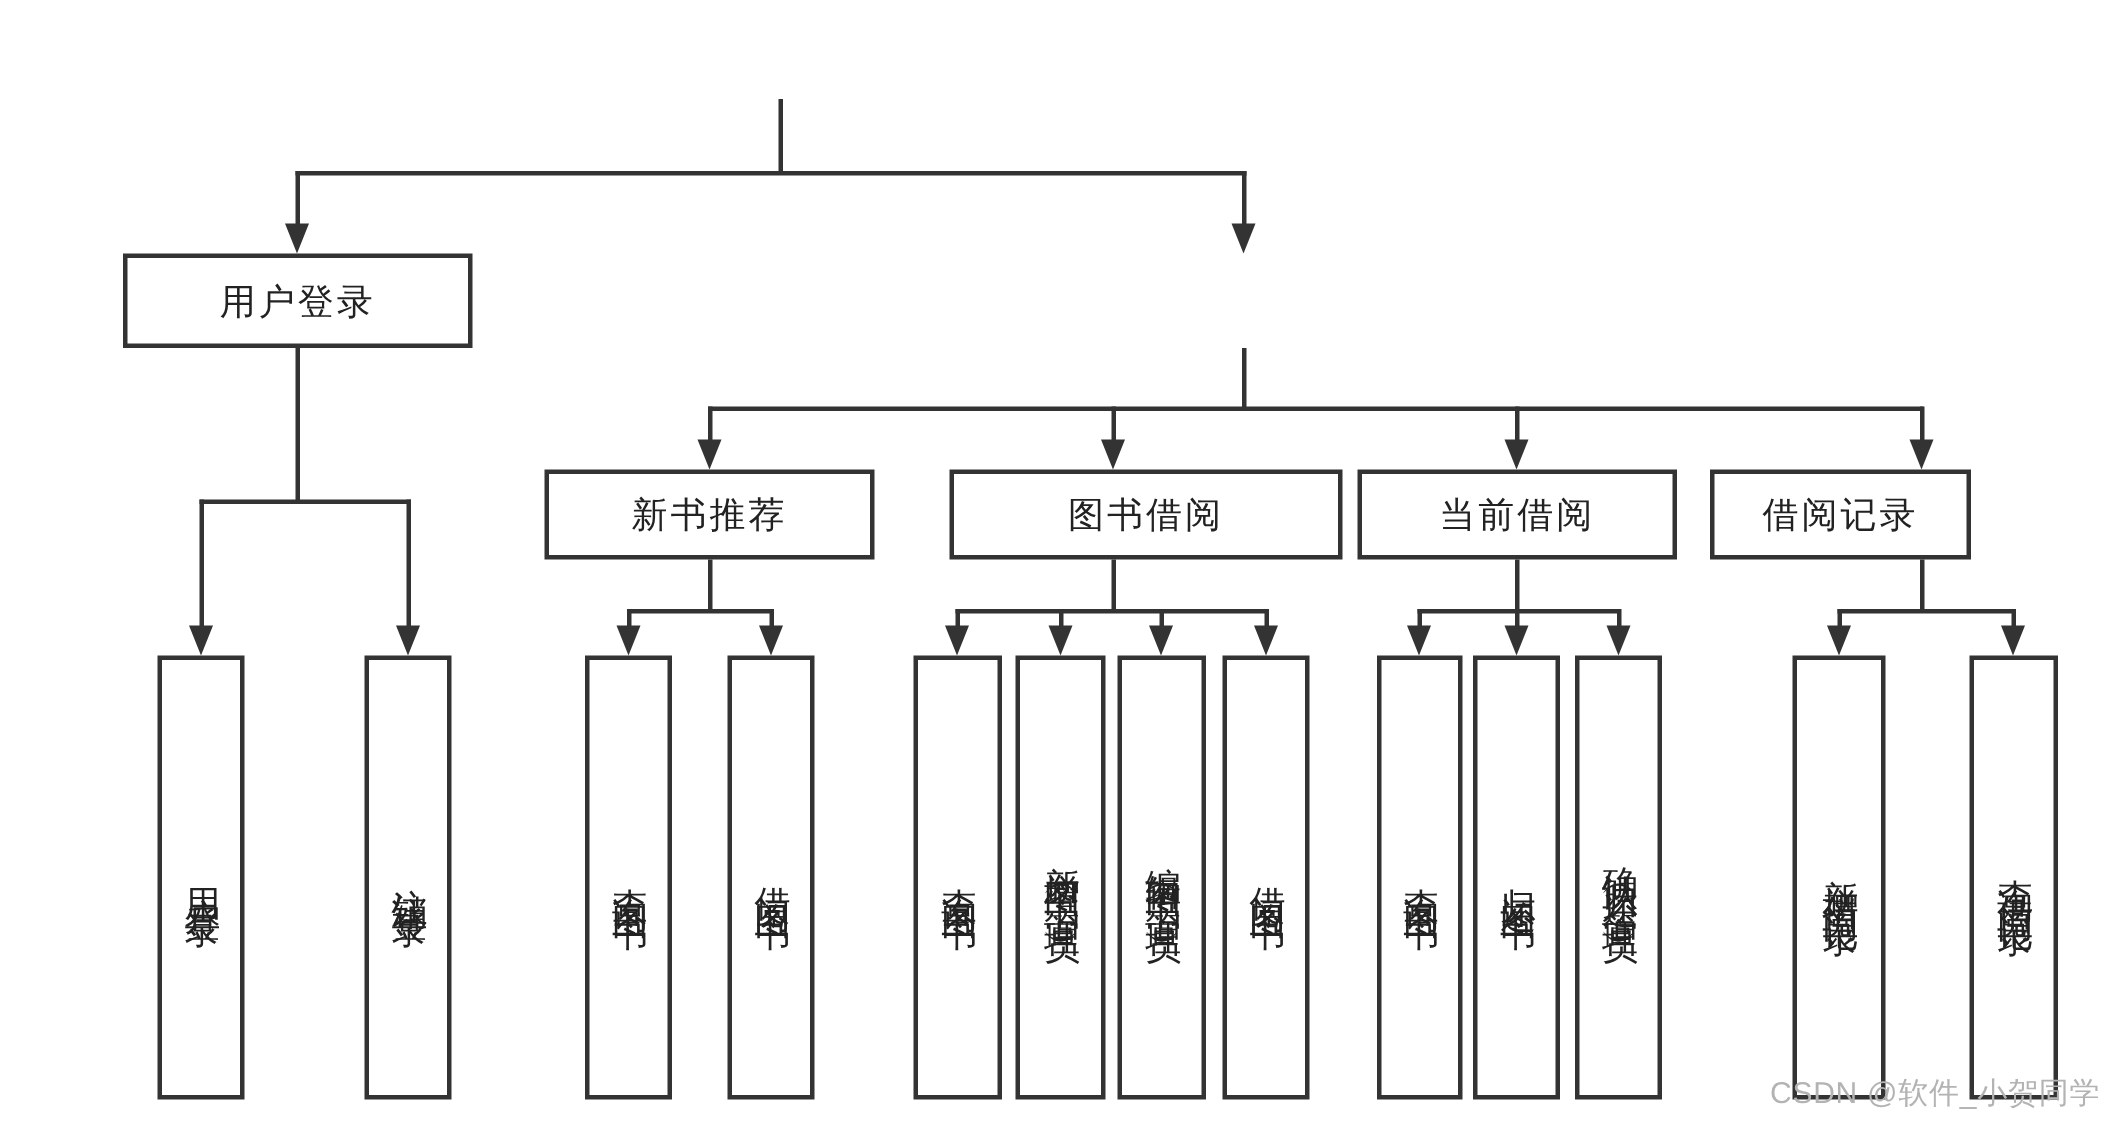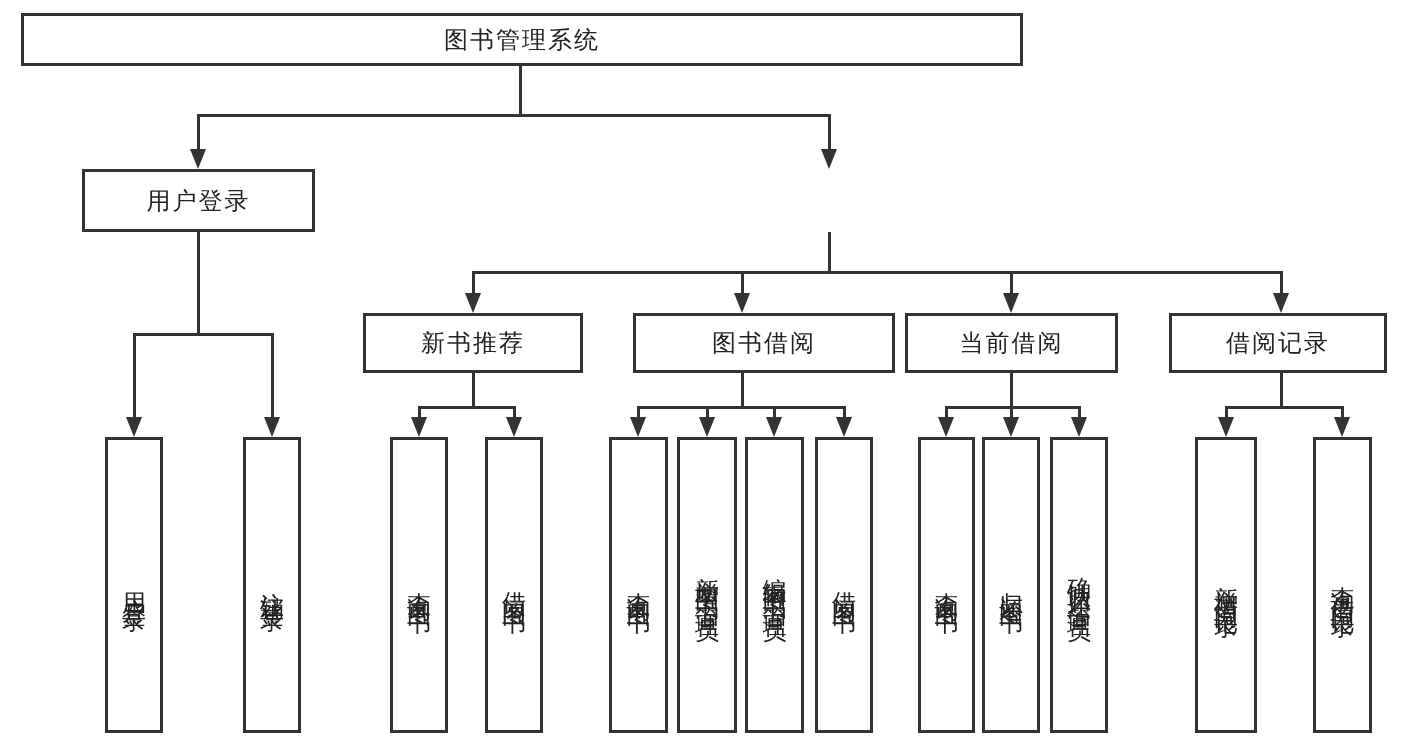--- a/index.html
+++ b/index.html
@@ -51,28 +51,27 @@
     color:var(--watermark);
     white-space:nowrap;
     z-index:5;
   }
 </style>
 </head>
 <body>
 
 <div id="stage">
 
-  <div class="box h" style="left:21px;top:13px;width:1002px;height:53px">图书管理系统</div>
 
   <div class="box h" style="left:82px;top:169px;width:233px;height:63px">用户登录</div>
 
   <div class="box h" style="left:363px;top:313px;width:220px;height:60px">新书推荐</div>
   <div class="box h" style="left:633px;top:313px;width:262px;height:60px">图书借阅</div>
   <div class="box h" style="left:905px;top:313px;width:213px;height:60px">当前借阅</div>
-  <div class="box h" style="left:1169px;top:313px;width:218px;height:60px">借阅记录</div>
+  <div class="box h" style="left:1140px;top:313px;width:174px;height:60px">借阅记录</div>
 
   <div class="box v" style="left:105px;top:437px;width:58px;height:296px">用户登录</div>
   <div class="box v" style="left:243px;top:437px;width:58px;height:296px">注销登录</div>
 
   <div class="box v" style="left:390px;top:437px;width:58px;height:296px">查询图书</div>
   <div class="box v" style="left:485px;top:437px;width:58px;height:296px">借阅图书</div>
 
   <div class="box v" style="left:609px;top:437px;width:59px;height:296px">查询图书</div>
   <div class="box v" style="left:677px;top:437px;width:60px;height:296px">新增图书（管理员）</div>
   <div class="box v" style="left:745px;top:437px;width:59px;height:296px">编辑图书（管理员）</div>
@@ -140,14 +139,15 @@
     <i class="ar" style="left:1071px;top:417px"></i>
 
     <i class="vl" style="left:1280px;top:373px;height:35px"></i>
     <i class="hl" style="left:1225px;top:406px;width:118px"></i>
     <i class="vl" style="left:1225px;top:406px;height:15px"></i>
     <i class="ar" style="left:1218px;top:417px"></i>
     <i class="vl" style="left:1341px;top:406px;height:15px"></i>
     <i class="ar" style="left:1334px;top:417px"></i>
   </div>
 
+  <div id="watermark">CSDN @软件_小贺同学</div>
 
 </div>
 
 </body></html>

